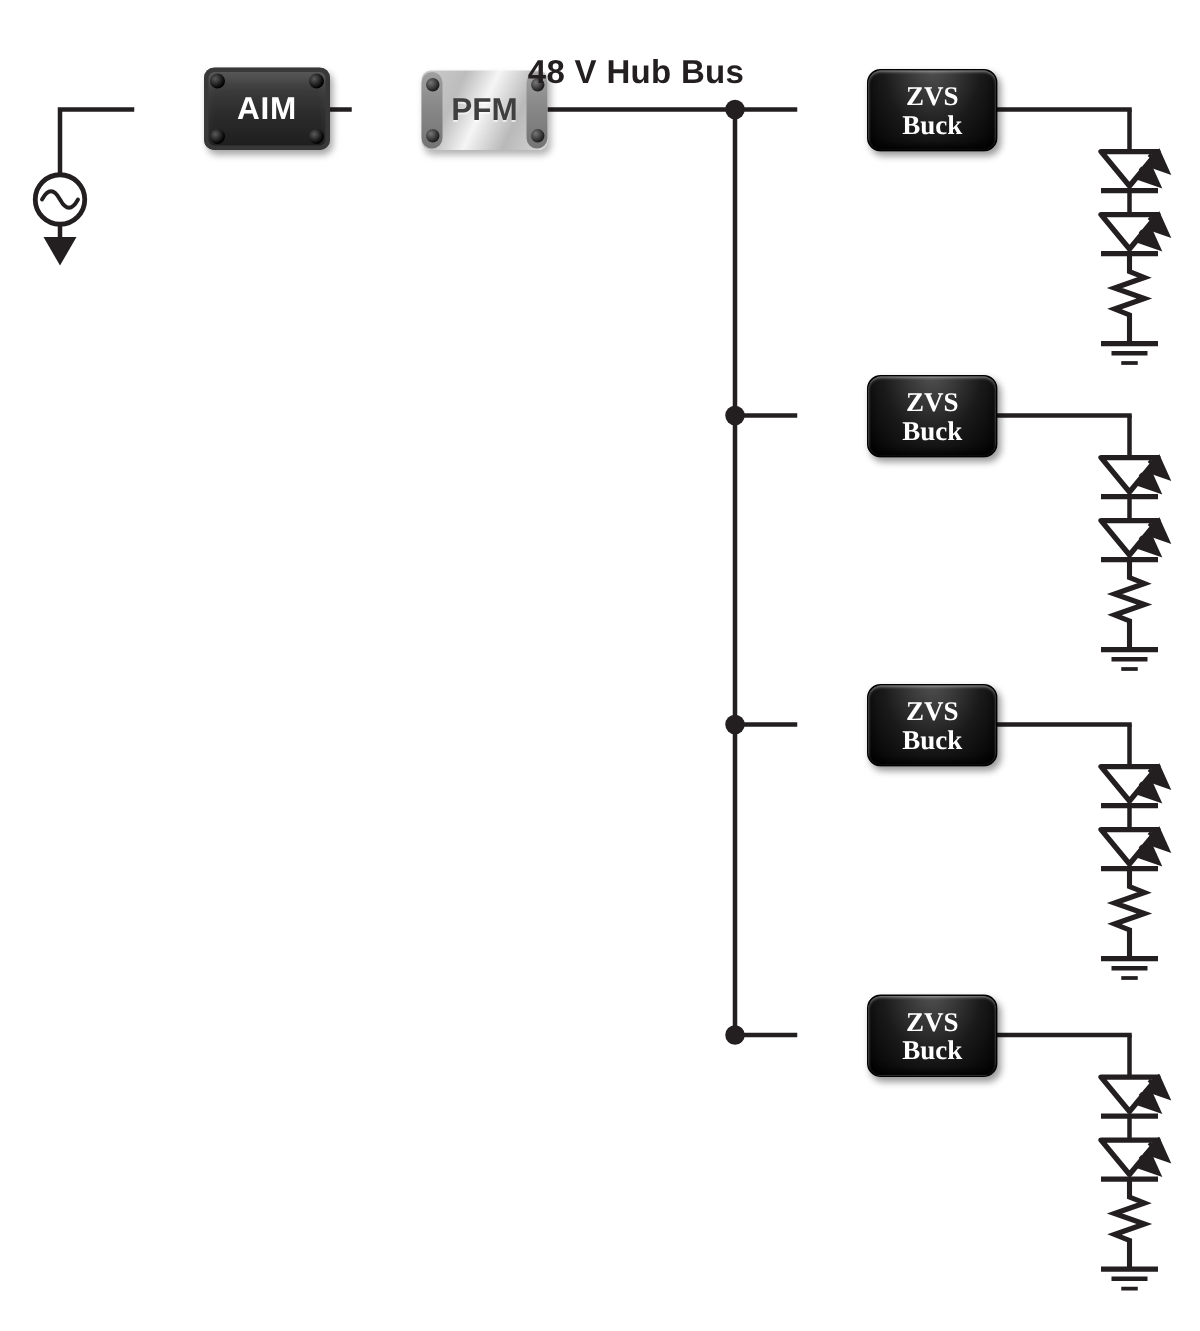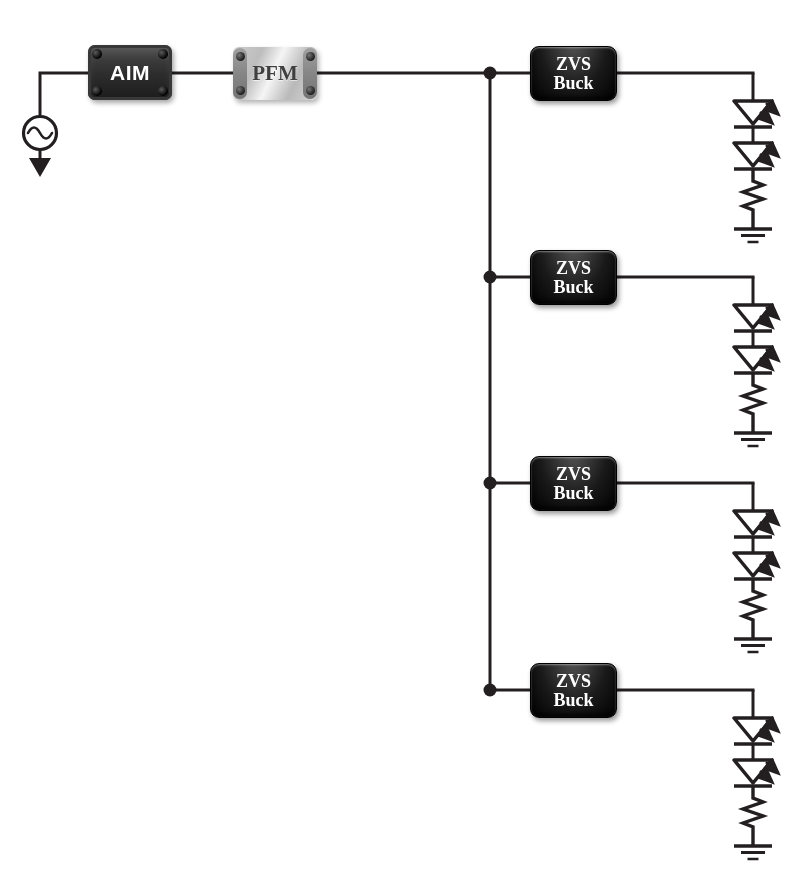--- a/index.html
+++ b/index.html
@@ -21,20 +21,21 @@
     top: 0;
   }
   .module {
     position: absolute;
     display: flex;
     align-items: center;
     justify-content: center;
     font-weight: bold;
     box-sizing: border-box;
     user-select: none;
+    margin-left: 48px;
   }
   
   .aim {
     left: 88px; top: 45px; width: 84px; height: 55px;
     border-radius: 7px;
     background: linear-gradient(180deg, #4a4a4a 0%, #2c2c2c 55%, #1c1c1c 100%);
     box-shadow: inset 0 0 0 3px #383838, inset 0 8px 10px rgba(255,255,255,0.10), 2px 3px 5px rgba(0,0,0,0.35);
     color: #ffffff;
     font-size: 21px;
     letter-spacing: 0.5px;
@@ -66,21 +67,21 @@
   }
   .rail.left  { left: 0; }
   .rail.right { right: 0; }
   .rail .screw {
     width: 9px; height: 9px;
     left: 2.5px;
     background: radial-gradient(circle at 35% 35%, #777777 0%, #1d1d1d 70%);
   }
   .rail .screw.top { top: 4px; }
   .rail .screw.bottom { bottom: 4px; }
-  .pfm .module-label { position: relative; z-index: 2; text-shadow: 0 1px 0 rgba(255,255,255,0.6); font-family: Liberation Serif, serif; }
+  .pfm .module-label { position: relative; z-index: 2; text-shadow: 0 1px 0 rgba(255,255,255,0.6); }
   
   .zvs {
     left: 530px; width: 87px; height: 55px;
     border-radius: 9px;
     background: radial-gradient(ellipse at 50% -10%, #555555 0%, #1a1a1a 55%, #000000 100%);
     border: 1px solid #000000;
     box-shadow: inset 0 1px 2px rgba(255,255,255,0.45), inset 0 -3px 5px rgba(0,0,0,0.9), 2px 3px 5px rgba(0,0,0,0.40);
     color: #ffffff;
     flex-direction: column;
     line-height: 1.05;
@@ -172,20 +173,21 @@
       <span class="screw top"></span>
       <span class="screw bottom"></span>
     </span>
     <span class="rail right">
       <span class="screw top"></span>
       <span class="screw bottom"></span>
     </span>
     <span class="module-label">PFM</span>
   </div>
 
+  <div class="bus-label">48 V Hub Bus</div>
 
   <div class="module zvs" style="top:46px;">
     <span>ZVS</span>
     <span>Buck</span>
   </div>
   <div class="module zvs" style="top:250px;">
     <span>ZVS</span>
     <span>Buck</span>
   </div>
   <div class="module zvs" style="top:456px;">

